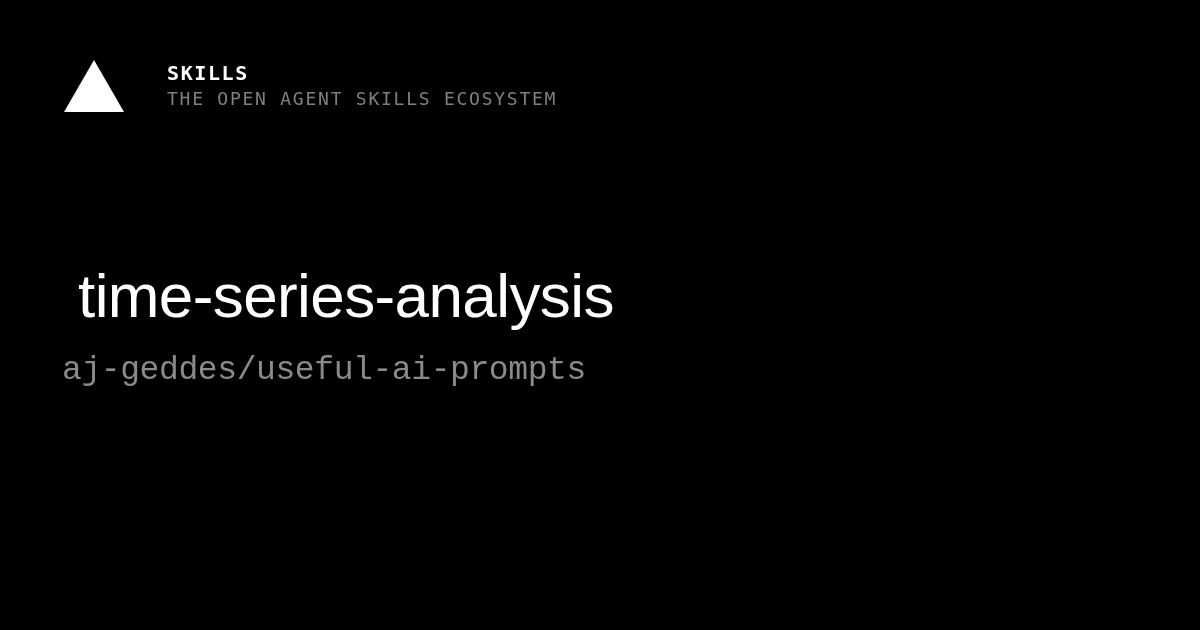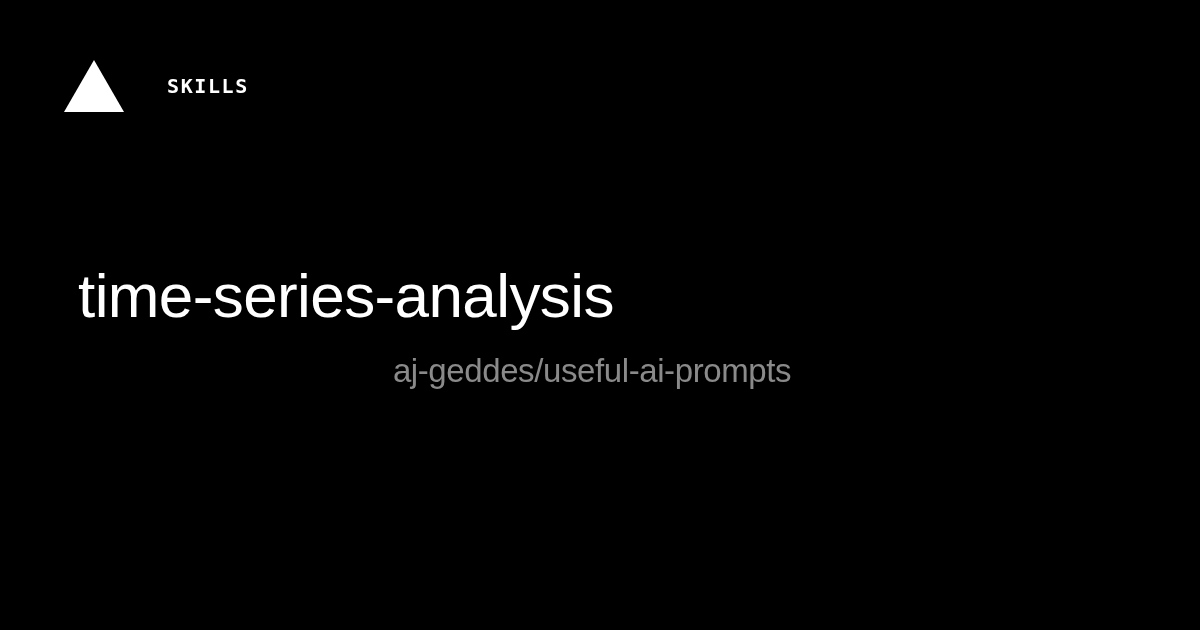--- a/index.html
+++ b/index.html
@@ -85,46 +85,46 @@
     font-size: 62px;
     line-height: 72px;
     font-weight: 400;
     color: #ffffff;
     letter-spacing: -0.6px;
     margin: 16px;
     white-space: nowrap;
   }
 
   .hero-subtitle {
-    font-family: Liberation Sans, sans-serif;
+    font-family: Liberation Mono, monospace;
     font-size: 33px;
     line-height: 44px;
     font-weight: 400;
     color: #8a8a8a;
     letter-spacing: -0.4px;
     margin: 17px 0 0 0;
     white-space: nowrap;
-    text-align: center;
   }
 </style>
 </head>
 <body>
 
 <div class="card">
 
   <div class="brand">
 
     <span class="brand-logo">
       <svg viewBox="0 0 60 52" xmlns="http://www.w3.org/2000/svg" aria-hidden="true">
         <polygon points="30,0 60,52 0,52" fill="#ffffff"></polygon>
       </svg>
     </span>
 
     <span class="brand-text">
       <span class="brand-name">SKILLS</span>
+      <span class="brand-tagline">THE OPEN AGENT SKILLS ECOSYSTEM</span>
     </span>
 
   </div>
 
   <div class="hero">
     <h1 class="hero-title">time-series-analysis</h1>
     <p class="hero-subtitle">aj-geddes/useful-ai-prompts</p>
   </div>
 
 </div>

